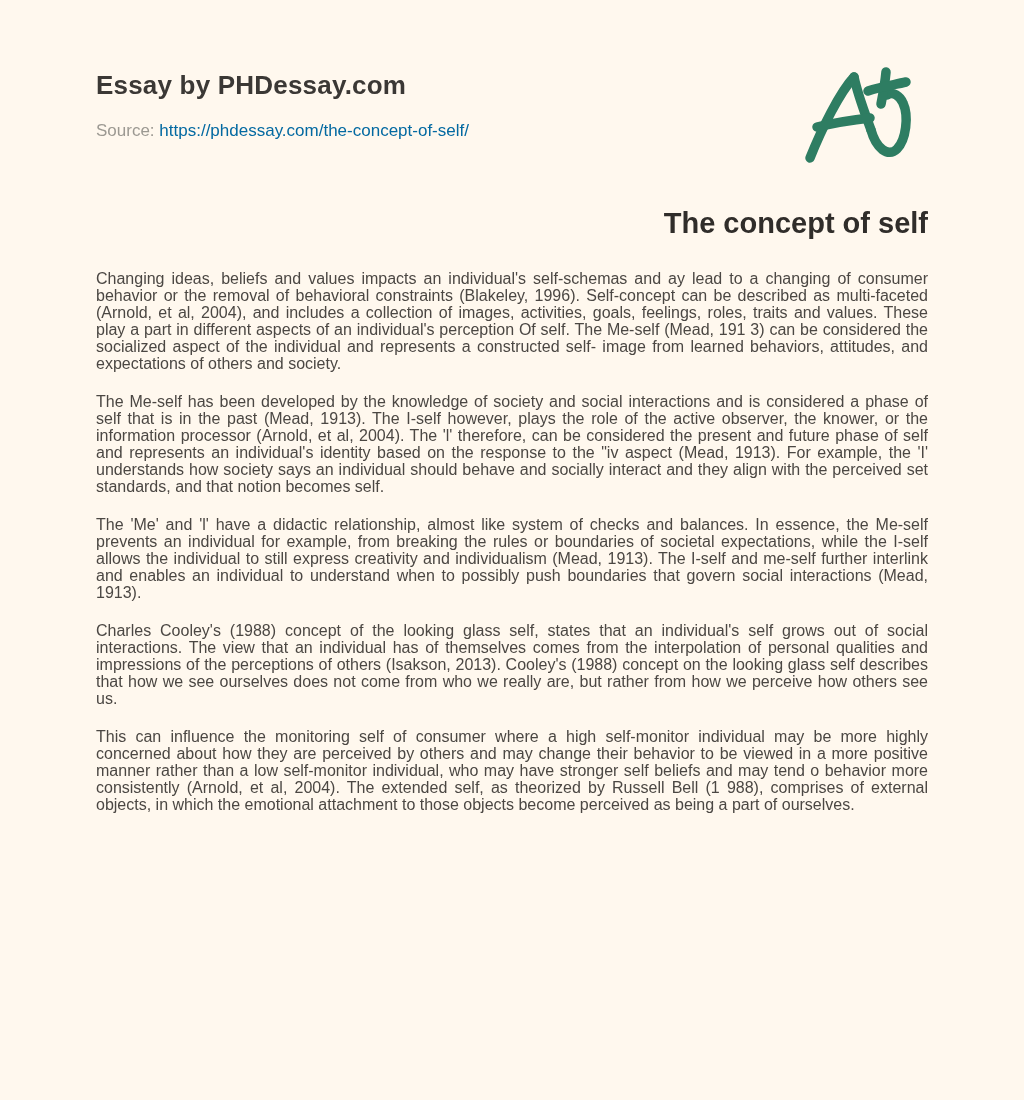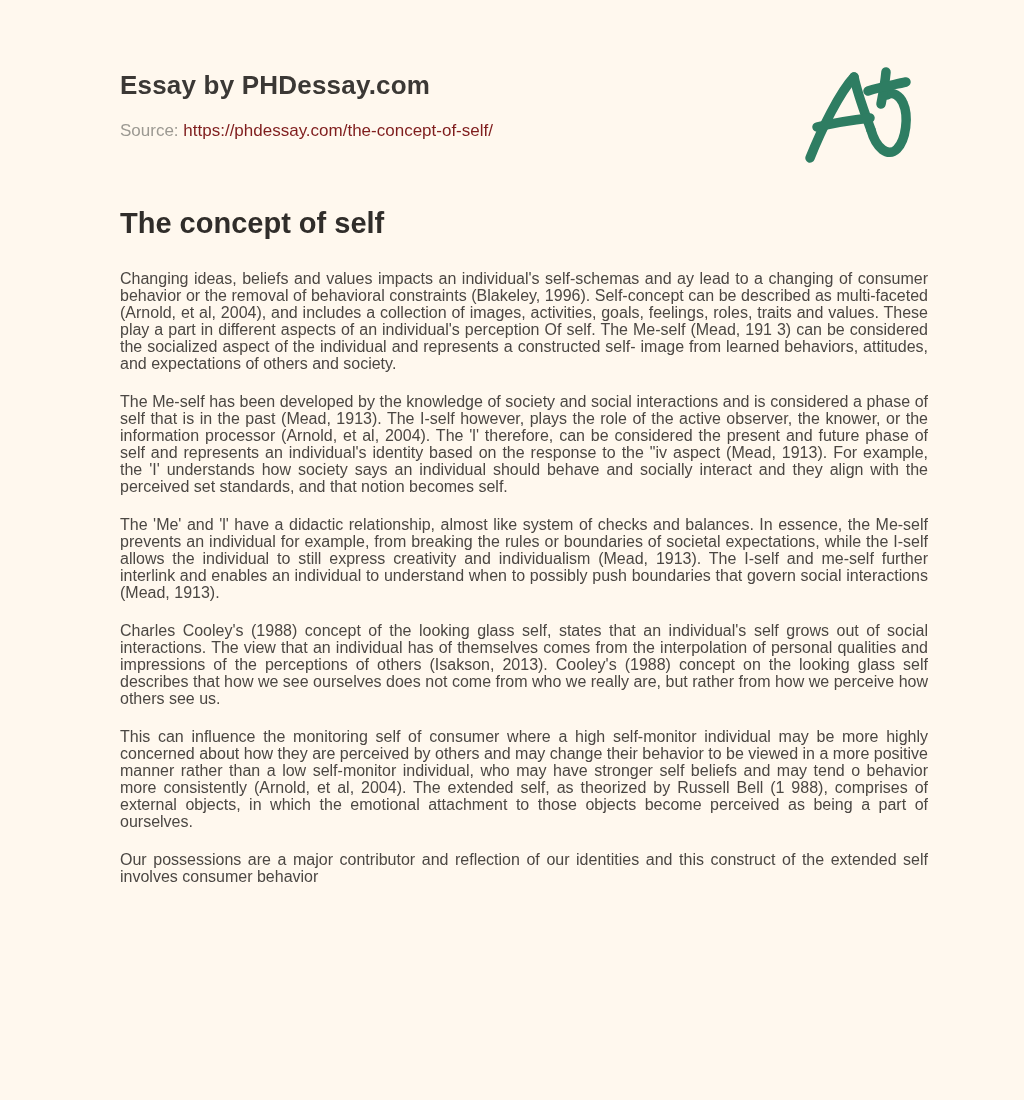--- a/index.html
+++ b/index.html
@@ -9,54 +9,55 @@
   body {
     width: 1024px;
     height: 1100px;
     overflow: hidden;
     background: #FFF8EE;
     font-family: "Liberation Sans", sans-serif;
     color: #4B4743;
     position: relative;
   }
   .page {
-    padding: 70px 96px 0 120px;
+    padding: 70px 96px 0 96px;
     position: relative;
   }
   .essay-header-title {
     font-size: 26px;
     font-weight: 700;
     color: #3B3835;
     margin: 0;
     letter-spacing: 0.2px;
   }
   .source-line {
     margin-top: 20px;
     font-size: 17px;
   }
   .source-label {
     color: #9C9992;
     margin-top: 44px;
   }
   .source-link {
-    color: #7f1d1d;
+    color: #0369a1;
     text-decoration: none;
   }
   .logo {
     position: absolute;
     top: 58px;
     right: 92px;
     width: 140px;
     height: 115px;
   }
   .article-title {
     font-size: 29px;
     font-weight: 700;
     color: #302D2A;
     margin: 66px 0 30px 0;
+    text-align: right;
   }
   .article-body p {
     font-size: 16px;
     line-height: 17px;
     text-align: justify;
     margin: 0 0 21px 0;
   }
 </style>
 </head>
 <body>
@@ -92,16 +93,15 @@
   </div>
 
   <h2 class="article-title">The concept of self</h2>
 
   <div class="article-body">
     <p>Changing ideas, beliefs and values impacts an individual's self-schemas and ay lead to a changing of consumer behavior or the removal of behavioral constraints (Blakeley, 1996). Self-concept can be described as multi-faceted (Arnold, et al, 2004), and includes a collection of images, activities, goals, feelings, roles, traits and values. These play a part in different aspects of an individual's perception Of self. The Me-self (Mead, 191 3) can be considered the socialized aspect of the individual and represents a constructed self- image from learned behaviors, attitudes, and expectations of others and society.</p>
     <p>The Me-self has been developed by the knowledge of society and social interactions and is considered a phase of self that is in the past (Mead, 1913). The I-self however, plays the role of the active observer, the knower, or the information processor (Arnold, et al, 2004). The 'l' therefore, can be considered the present and future phase of self and represents an individual's identity based on the response to the "iv aspect (Mead, 1913). For example, the 'I' understands how society says an individual should behave and socially interact and they align with the perceived set standards, and that notion becomes self.</p>
     <p>The 'Me' and 'l' have a didactic relationship, almost like system of checks and balances. In essence, the Me-self prevents an individual for example, from breaking the rules or boundaries of societal expectations, while the I-self allows the individual to still express creativity and individualism (Mead, 1913). The I-self and me-self further interlink and enables an individual to understand when to possibly push boundaries that govern social interactions (Mead, 1913).</p>
     <p>Charles Cooley's (1988) concept of the looking glass self, states that an individual's self grows out of social interactions. The view that an individual has of themselves comes from the interpolation of personal qualities and impressions of the perceptions of others (Isakson, 2013). Cooley's (1988) concept on the looking glass self describes that how we see ourselves does not come from who we really are, but rather from how we perceive how others see us.</p>
     <p>This can influence the monitoring self of consumer where a high self-monitor individual may be more highly concerned about how they are perceived by others and may change their behavior to be viewed in a more positive manner rather than a low self-monitor individual, who may have stronger self beliefs and may tend o behavior more consistently (Arnold, et al, 2004). The extended self, as theorized by Russell Bell (1 988), comprises of external objects, in which the emotional attachment to those objects become perceived as being a part of ourselves.</p>
-    <p>Our possessions are a major contributor and reflection of our identities and this construct of the extended self involves consumer behavior</p>
   </div>
 
 </div>
 
 </body></html>

